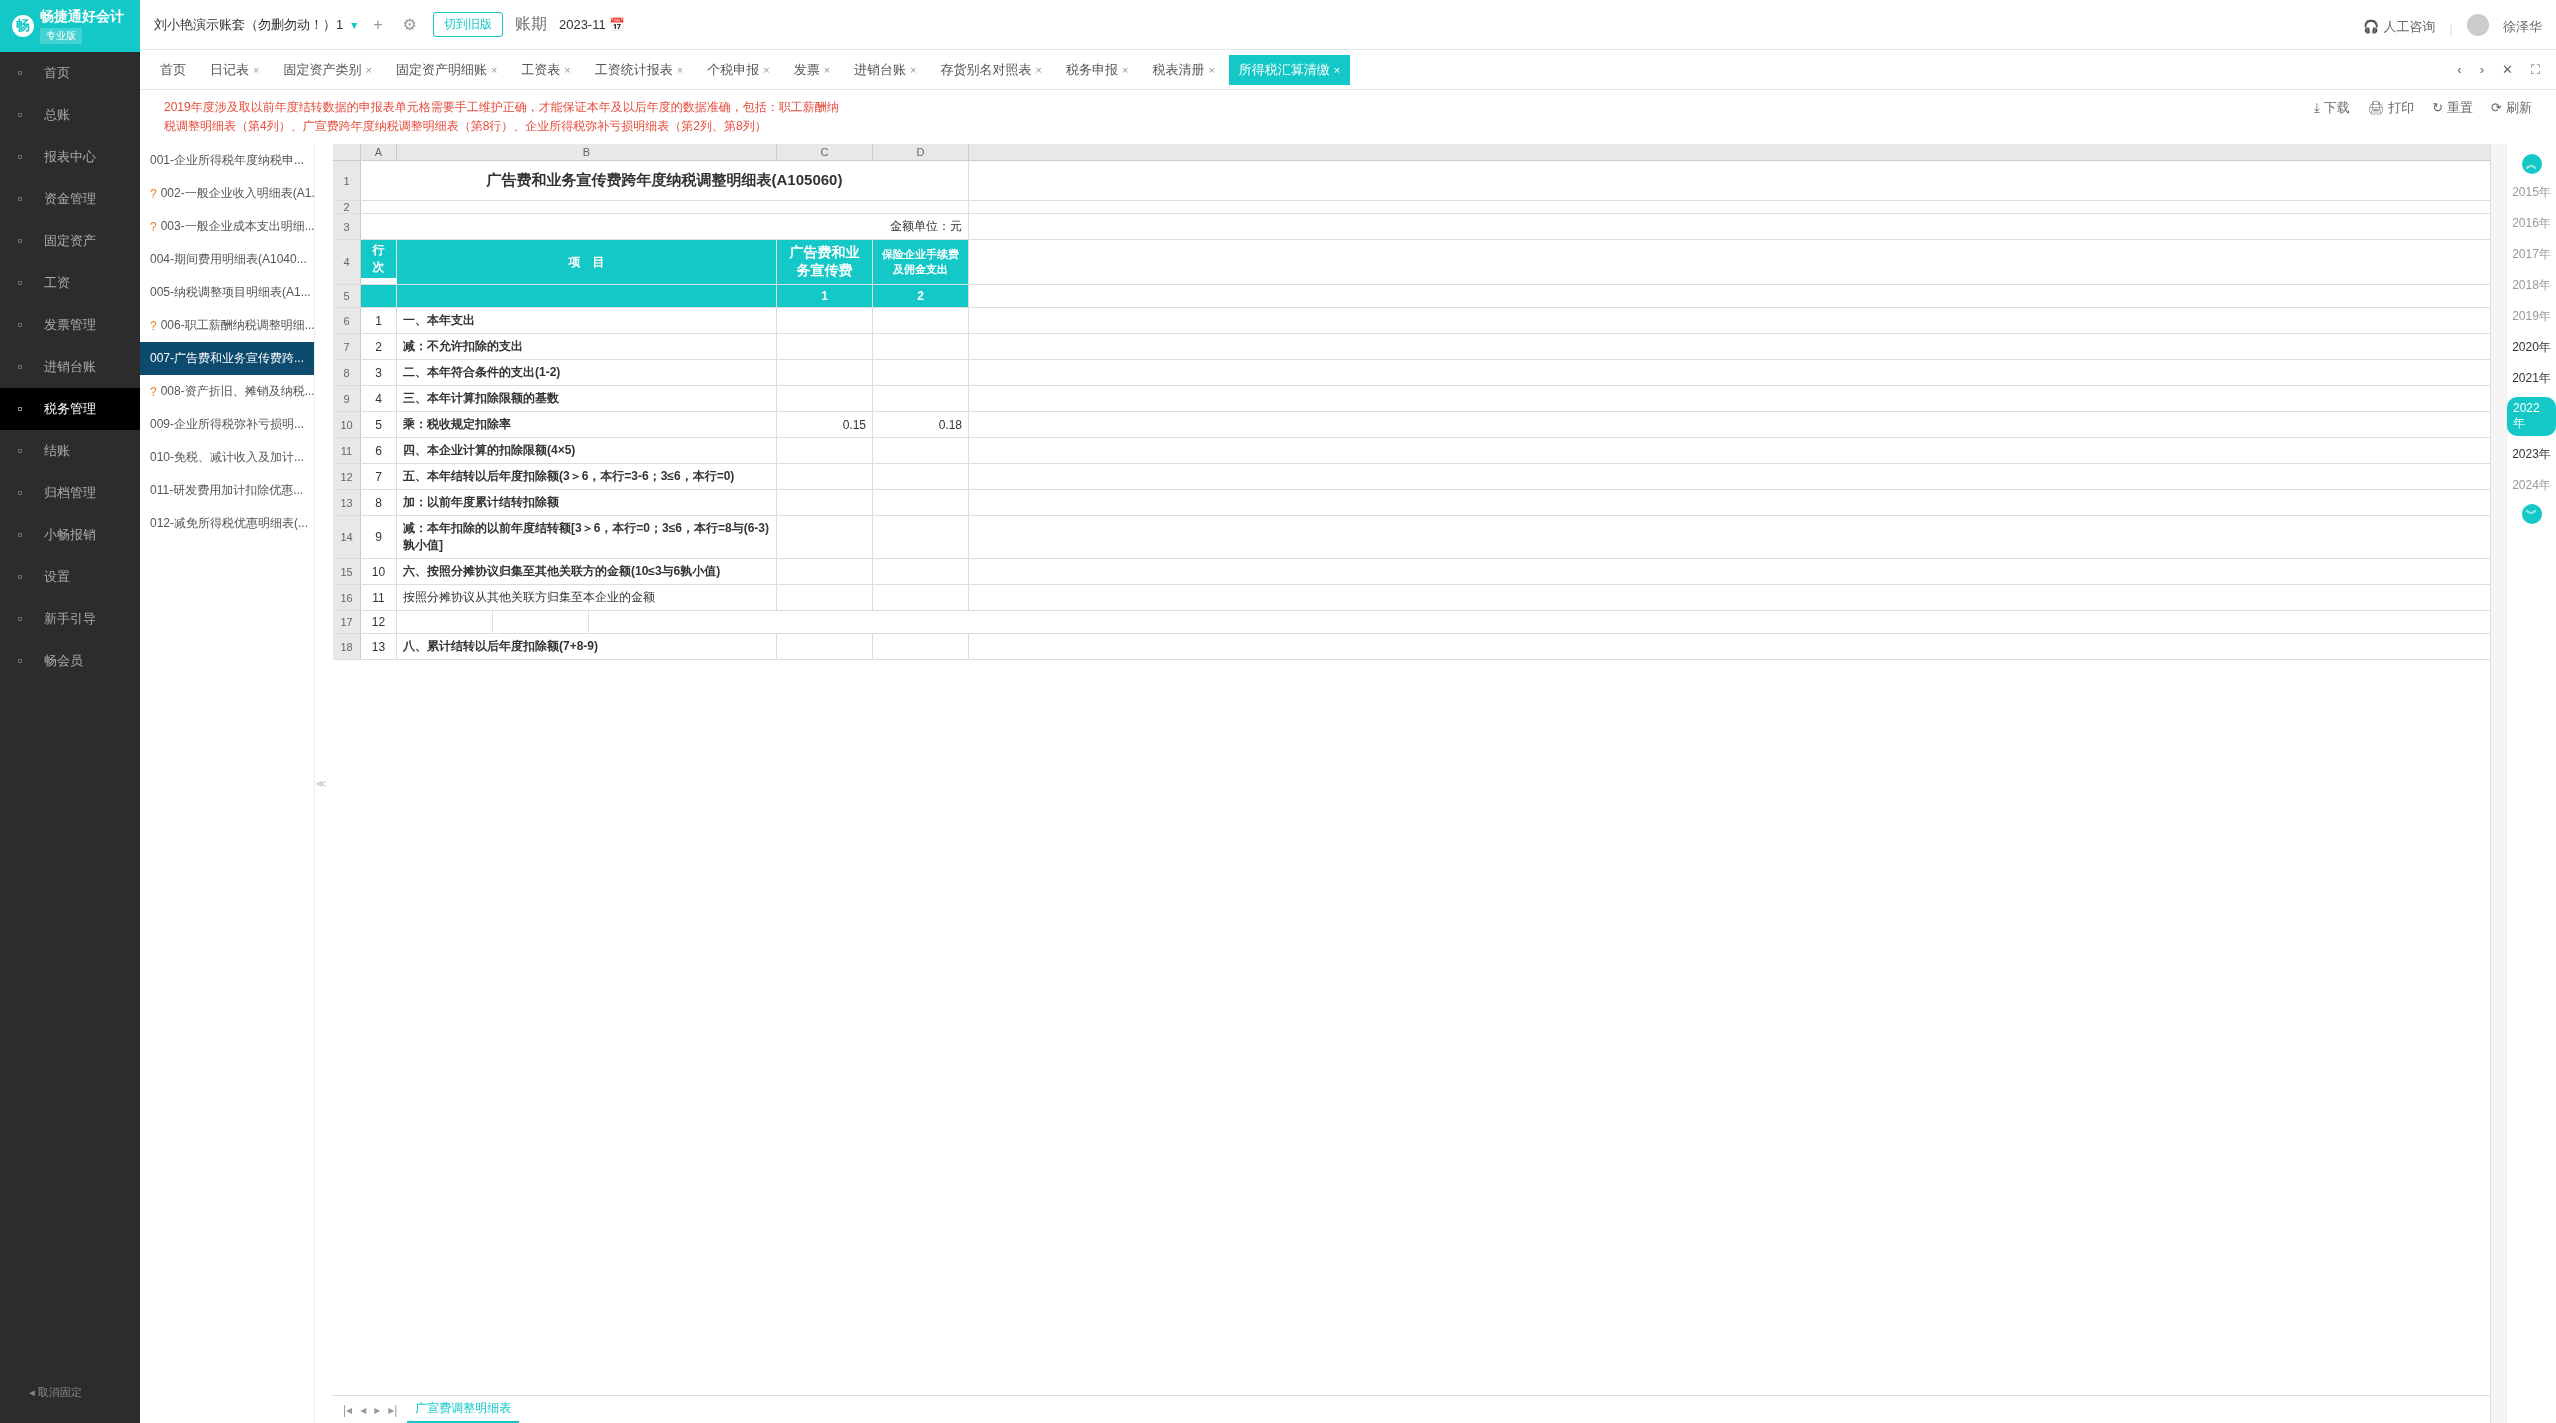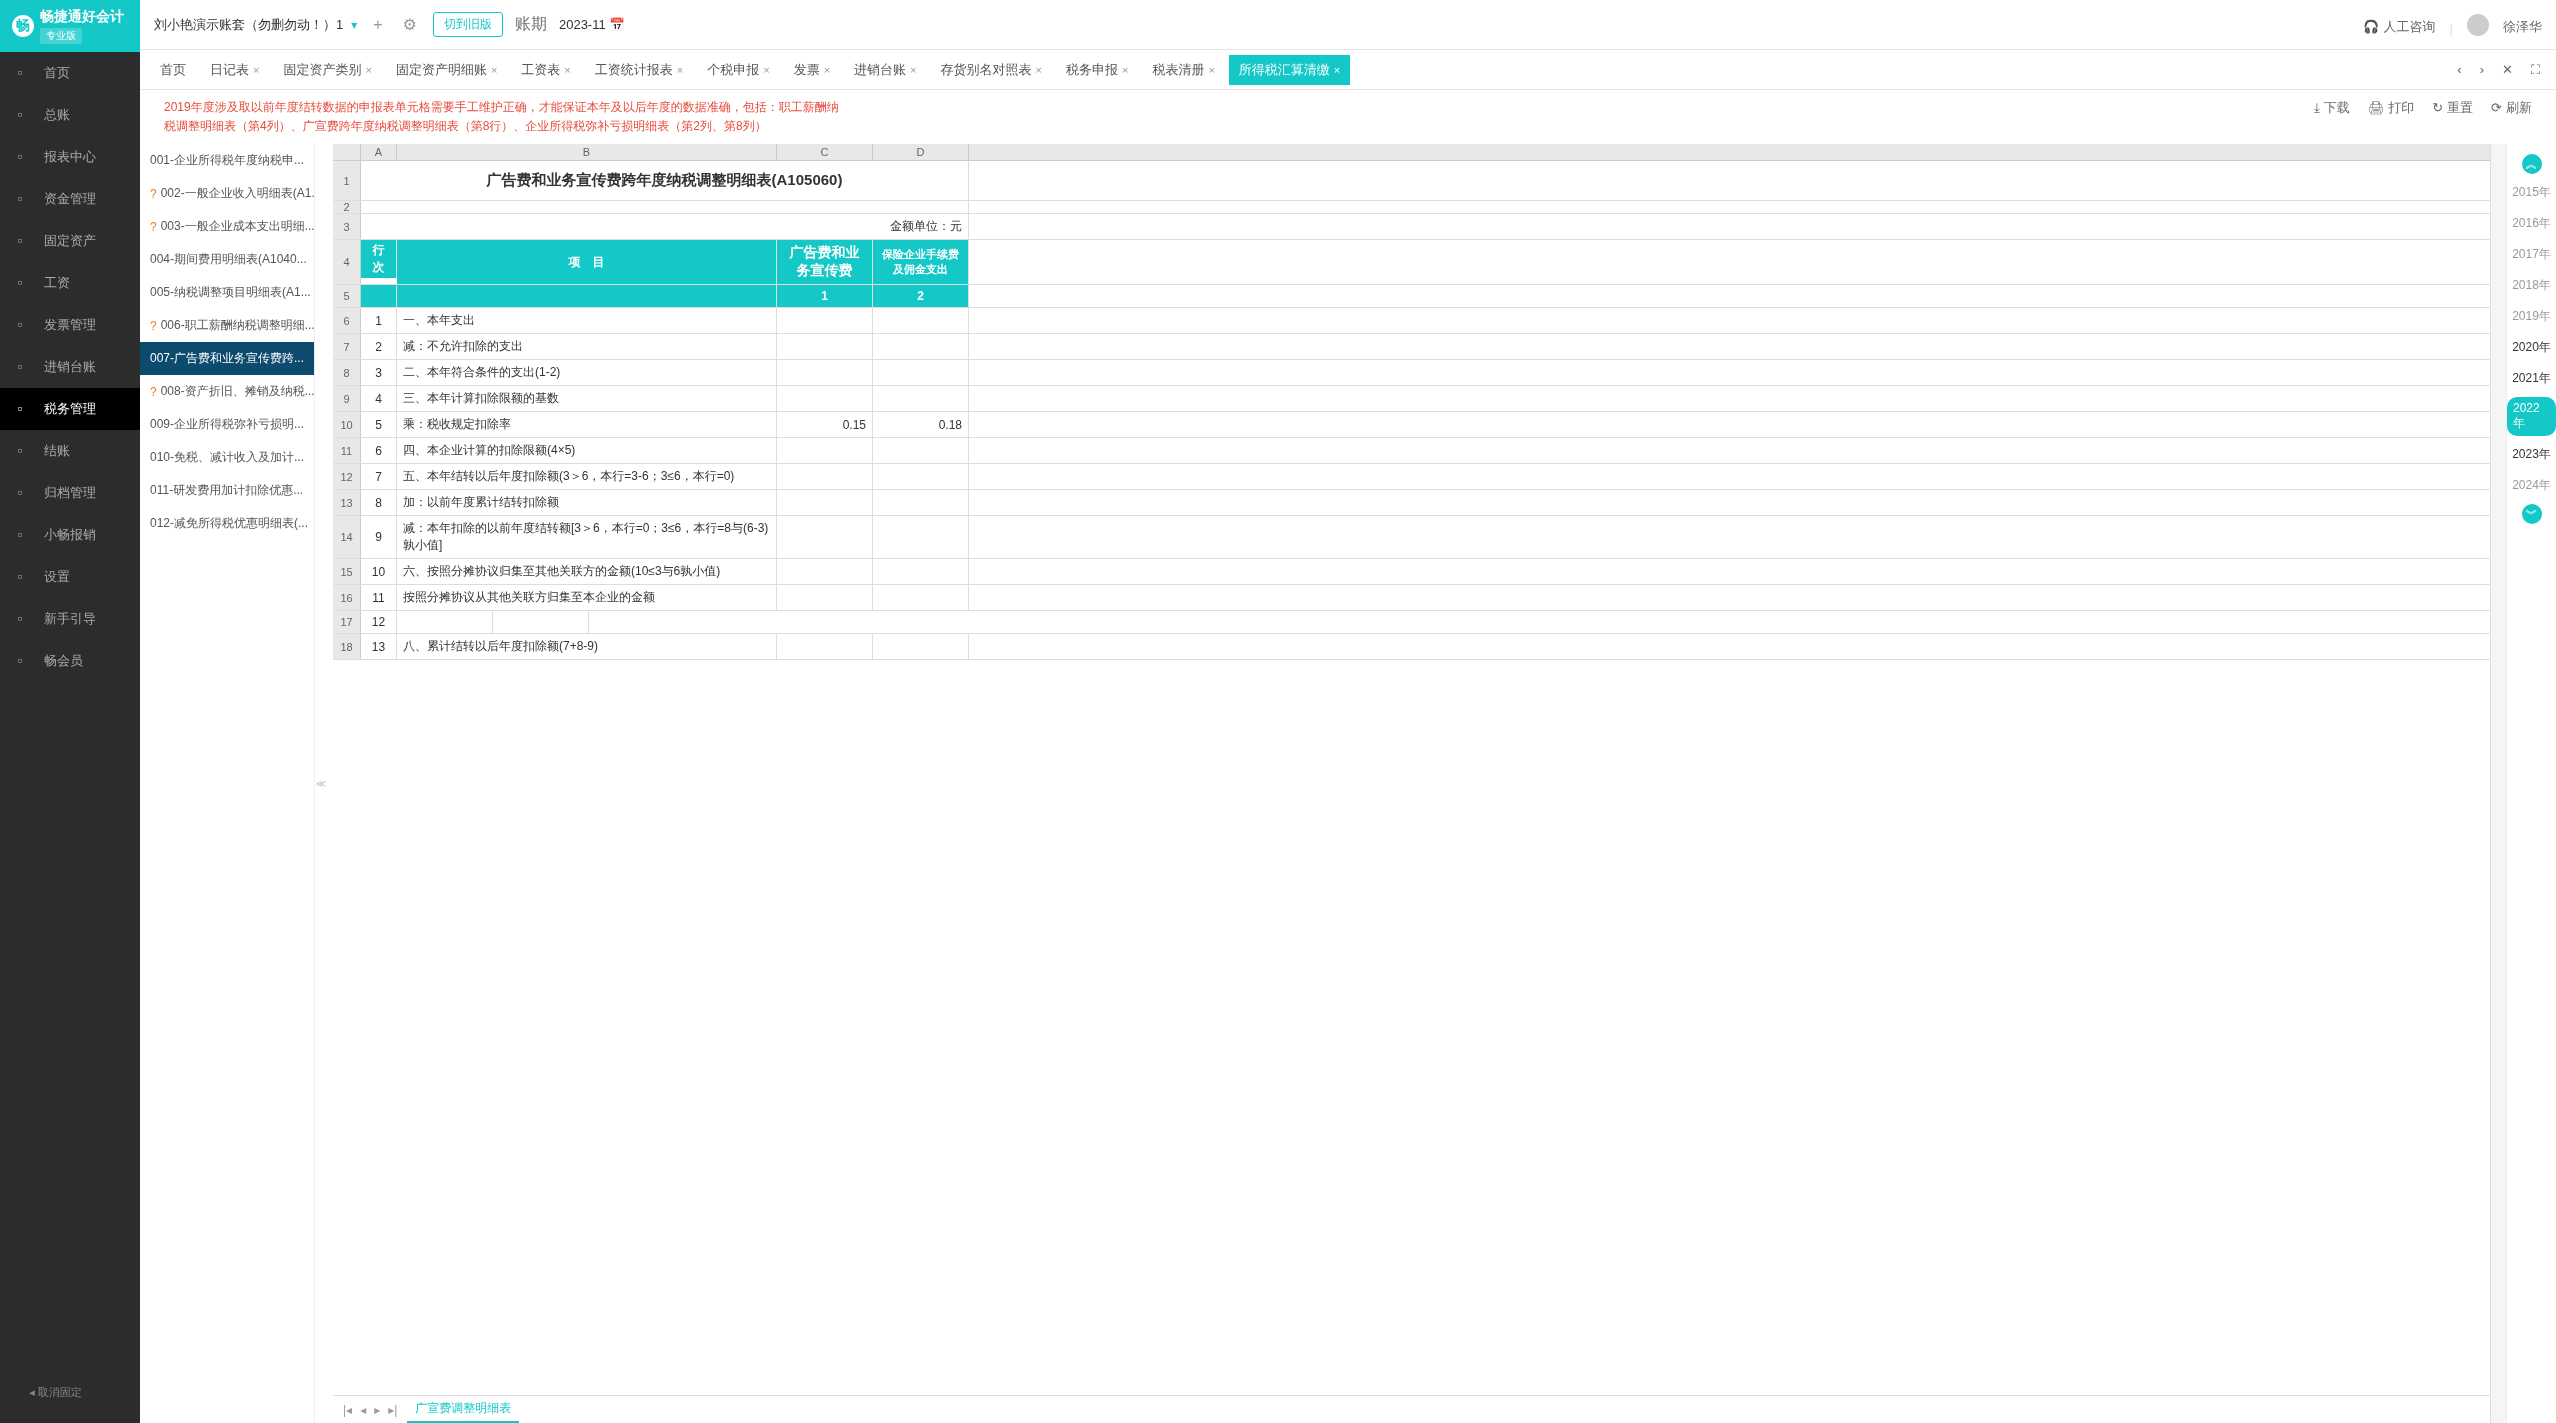--- a/index.html
+++ b/index.html
@@ -50,21 +50,21 @@
 .rnum{width:28px;background:#e8e8e8;border-right:1px solid #ccc;text-align:center;font-size:11px;color:#666;display:flex;align-items:center;justify-content:center}
 .cell{border-right:1px solid #ddd;padding:4px 6px;font-size:12px;display:flex;align-items:center}
 .cA{width:36px;justify-content:center}
 .cB{width:380px}
 .cC{width:96px;justify-content:flex-end}
 .cD{width:96px;justify-content:flex-end}
 .title-row .cell{font-weight:bold;font-size:15px;justify-content:center;border-right:none}
 .title-row .cB{width:608px}
 .hdr{background:#14c8c8;color:#fff;font-weight:bold;text-align:center;justify-content:center}
 .merge-b{width:608px}
-.bold{font-weight:normal}
+.bold{font-weight:bold}
 .year-panel{width:50px;border-left:1px solid #eee;display:flex;flex-direction:column;align-items:center;padding-top:10px;gap:6px;font-size:12px;color:#999}
 .year{padding:4px 2px;cursor:pointer;border-radius:10px}
 .year.sel{background:#14c8c8;color:#fff;padding:4px 6px}
 .year.dark{color:#333}
 .circ{width:20px;height:20px;border-radius:50%;background:#14c8c8;color:#fff;display:flex;align-items:center;justify-content:center;font-size:12px}
 .sheet-tabs{height:28px;border-top:1px solid #ddd;display:flex;align-items:center;font-size:12px;color:#666;padding:0 8px;gap:8px}
 .st-nav{display:flex;gap:4px}
 .st-nav span{cursor:pointer;color:#999;padding:0 2px}
 .st-tab{color:#14c8c8;border-bottom:2px solid #14c8c8;padding:4px 8px}
 .fixed-footer{position:absolute;bottom:23px;left:0;width:111px;text-align:center;color:#888;font-size:11px}

